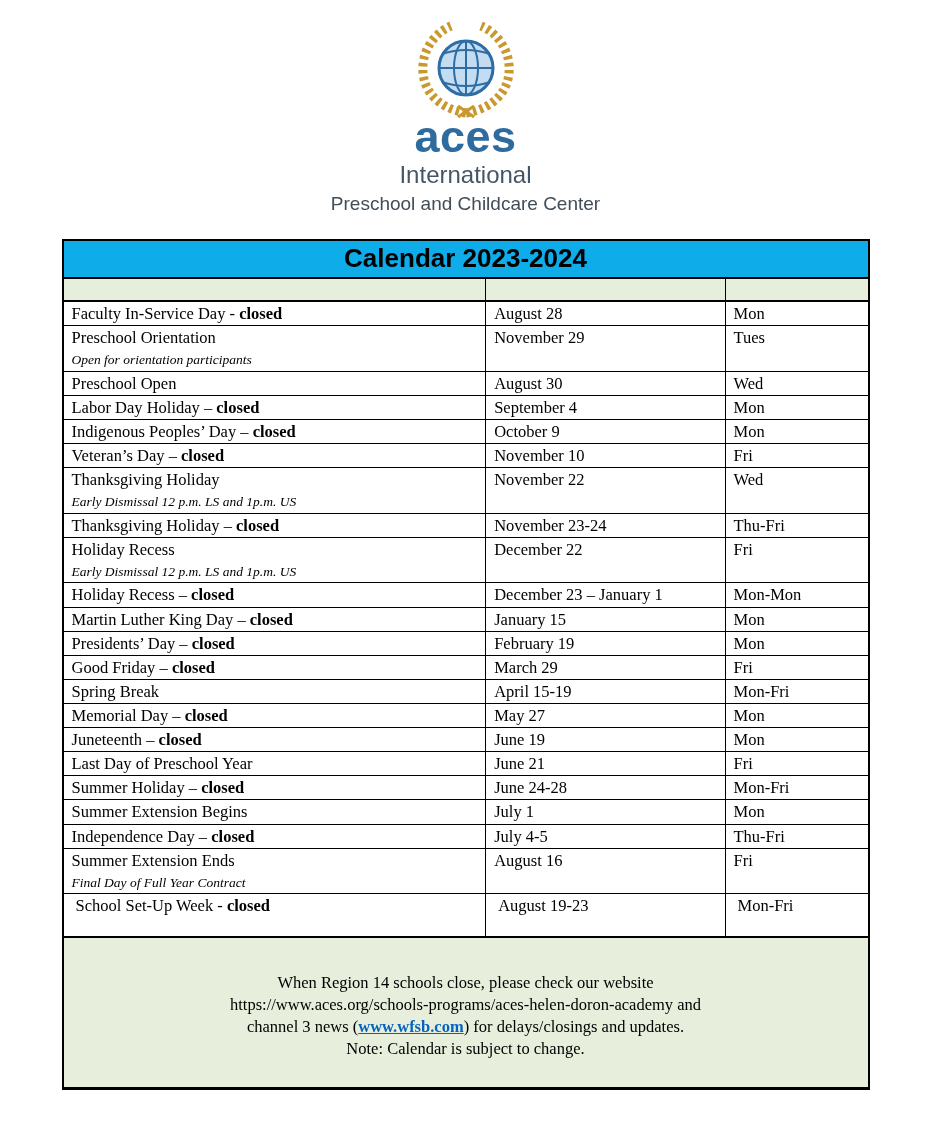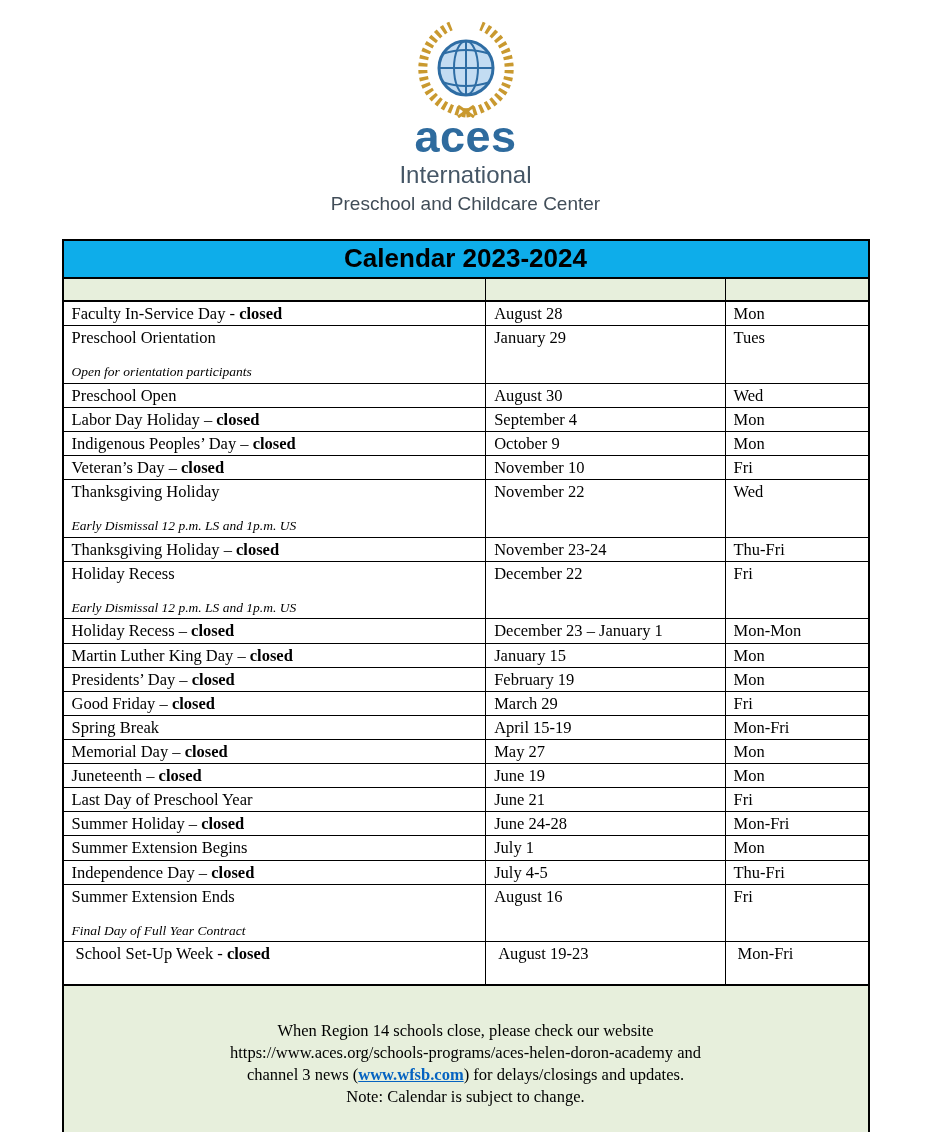--- a/index.html
+++ b/index.html
@@ -55,21 +55,21 @@
   }
   tr.head-row td{
     background:var(--header-green);
     height:23px;border-bottom:2px solid #000;
   }
   tr.data-row td{font-size:16.5px;line-height:1.28;height:23px;}
   tr.data-row.tall td{height:43px;padding-left:12px;}
   .ev-bold{font-weight:bold;}
   .ev-sub{
     font-style:italic;font-size:13.5px;line-height:1.15;
-    margin-top:16px;padding-bottom:2px;
+    margin-top:4px;padding-bottom:2px;
   }
   tr.footer-row td{
     background:var(--header-green);
     border-top:2px solid #000;border-bottom:3px solid #000;
     padding:34px 30px 28px;height:132px;
     text-align:center;vertical-align:top;
   }
   .foot-line{font-size:16.5px;line-height:1.33;}
   a.link{color:var(--link-blue);text-decoration:underline;cursor:pointer;font-weight:bold;}
 </style>
@@ -118,21 +118,21 @@
       <td></td>
     </tr>
 
     <tr class="data-row">
     <td class="c-event"><span class="ev-label">Faculty In-Service Day - </span><span class="ev-bold">closed</span></td>
     <td class="c-date">August 28</td>
     <td class="c-day">Mon</td>
   </tr>
       <tr class="data-row">
     <td class="c-event"><span class="ev-label">Preschool Orientation</span><span class="ev-bold"></span><div class="ev-sub">Open for orientation participants</div></td>
-    <td class="c-date">January 29</td>
+    <td class="c-date">November 29</td>
     <td class="c-day">Tues</td>
   </tr>
       <tr class="data-row">
     <td class="c-event"><span class="ev-label">Preschool Open</span><span class="ev-bold"></span></td>
     <td class="c-date">August 30</td>
     <td class="c-day">Wed</td>
   </tr>
       <tr class="data-row">
     <td class="c-event"><span class="ev-label">Labor Day Holiday – </span><span class="ev-bold">closed</span></td>
     <td class="c-date">September 4</td>

